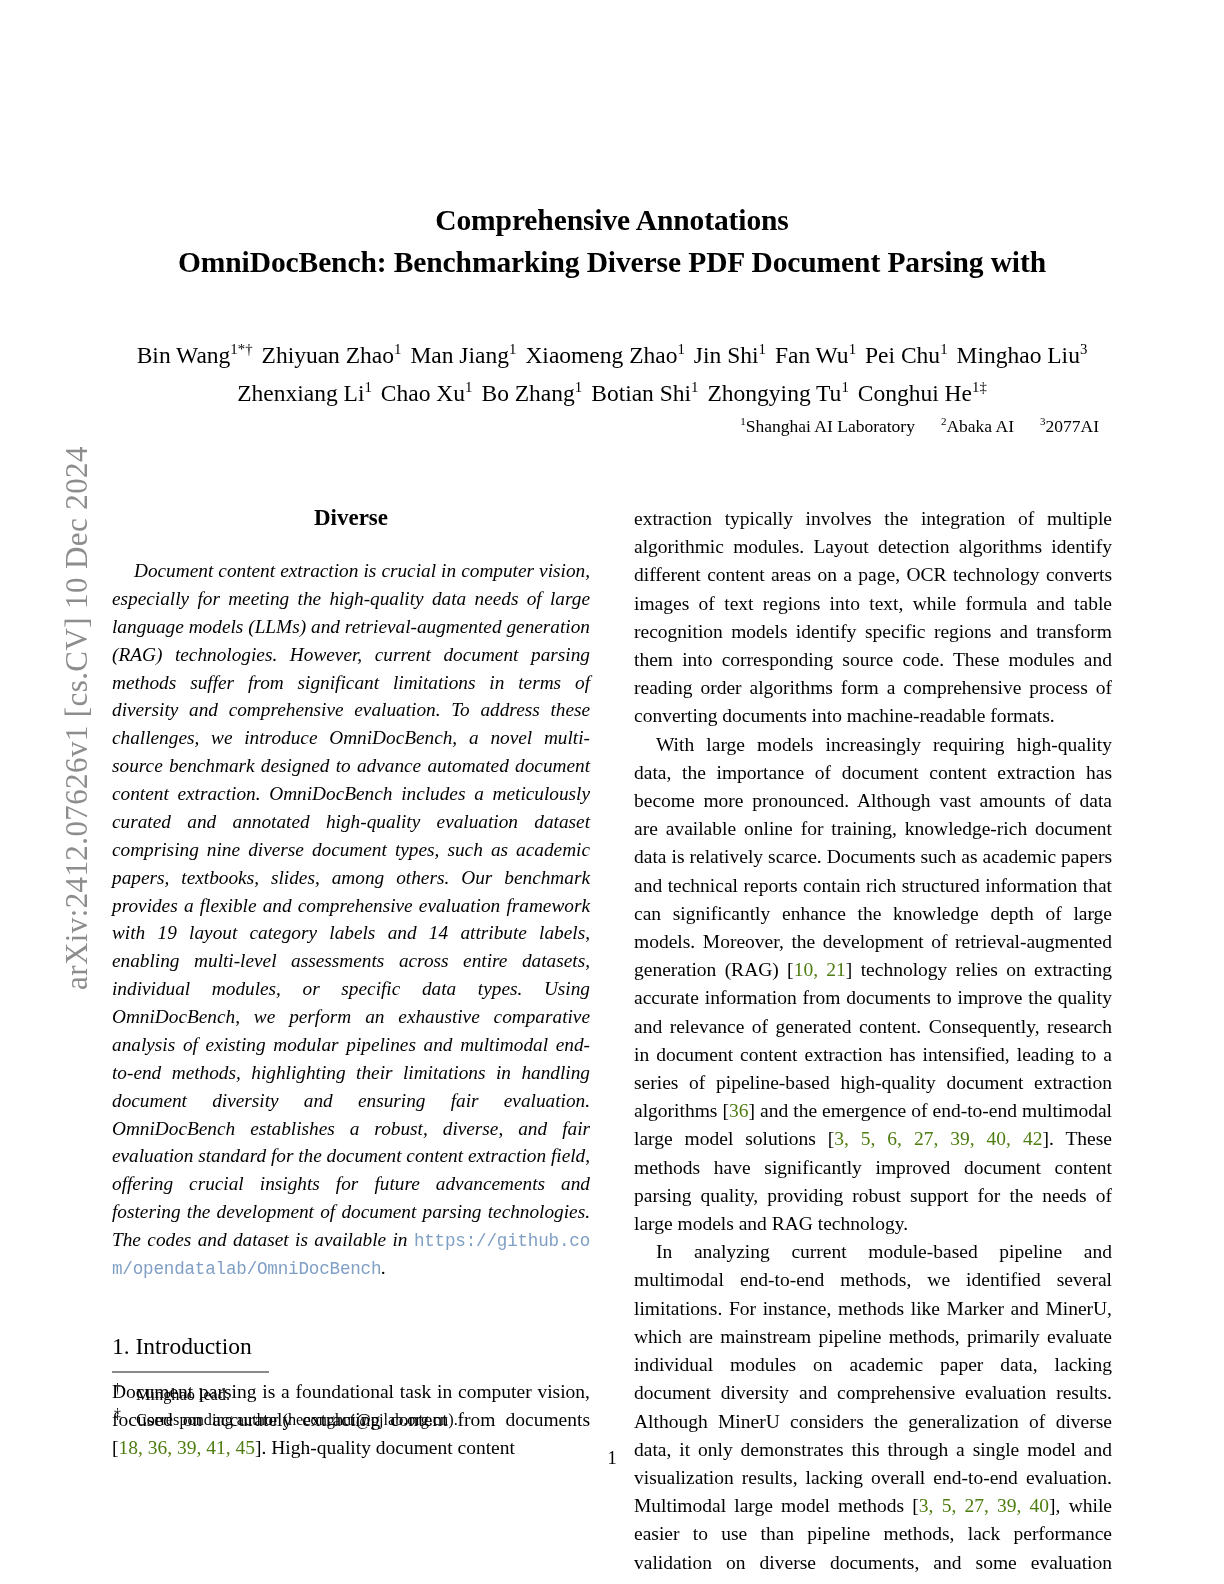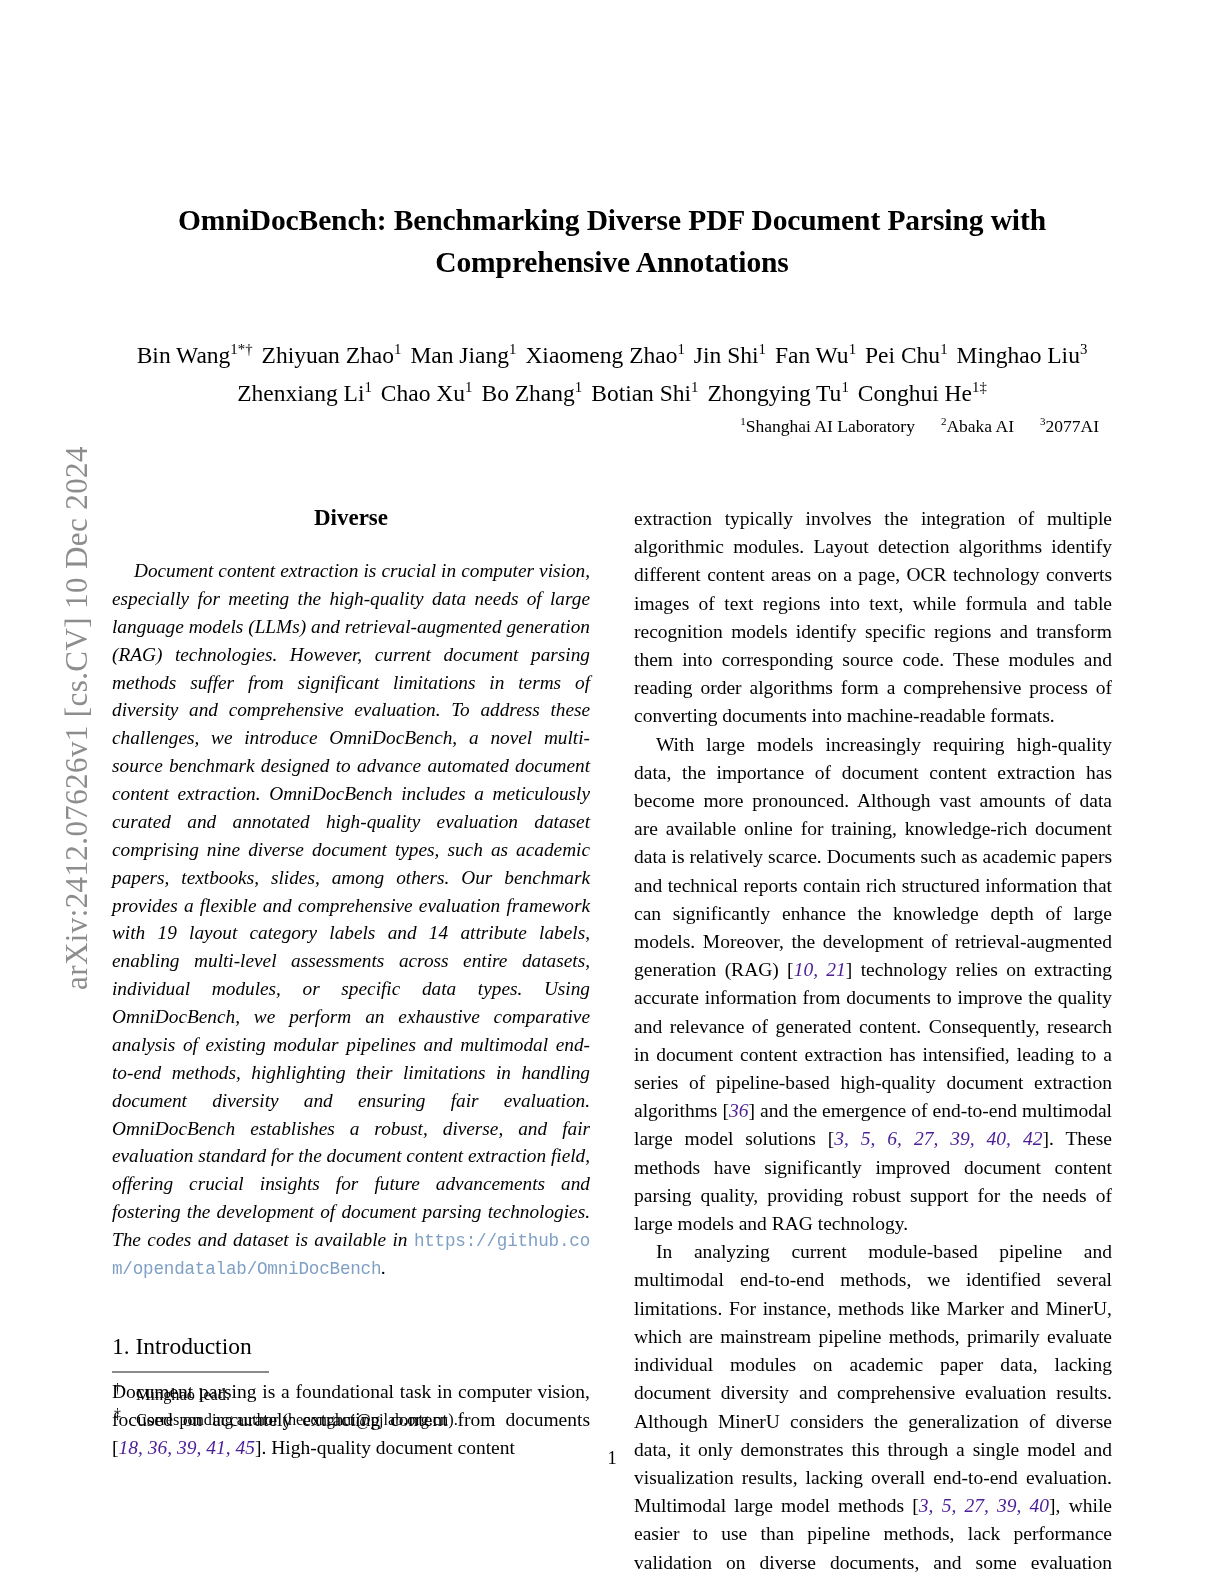--- a/index.html
+++ b/index.html
@@ -121,21 +121,21 @@
   }
 
   p.body-text {
     margin: 0;
     font-size: 19.5px;
     line-height: 1.447;
     text-align: justify;
     hyphens: none;
   }
   p.body-text + p.body-text { text-indent: 22px; }
-  .cite { color: #4c1d95; font-style: italic; }
+  .cite { color: #4d7c0f; }
 
   
   #footnotes {
     position: absolute;
     left: 0;
     top: 1371px;
     width: 478px;
   }
   #footnote-rule {
     width: 157px;
@@ -169,22 +169,22 @@
 </style>
 </head>
 <body>
 
 <div id="arxiv-stamp">arXiv:2412.07626v1  [cs.CV]  10 Dec 2024</div>
 
 <div id="page">
 
   <div id="title-block">
     <div class="paper-title">
+      <span class="title-line">Comprehensive Annotations</span>
       <span class="title-line">OmniDocBench: Benchmarking Diverse PDF Document Parsing with</span>
-      <span class="title-line">Comprehensive Annotations</span>
     </div>
   </div>
 
   <div id="authors-block">
     <span class="author-line l2"><span class="author">Bin Wang<sup>1*†</sup></span><span class="author">Zhiyuan Zhao<sup>1</sup></span><span class="author">Man Jiang<sup>1</sup></span><span class="author">Xiaomeng Zhao<sup>1</sup></span><span class="author">Jin Shi<sup>1</sup></span><span class="author">Fan Wu<sup>1</sup></span><span class="author">Pei Chu<sup>1</sup></span><span class="author">Minghao Liu<sup>3</sup></span></span>
     <span class="author-line l3"><span class="author">Zhenxiang Li<sup>1</sup></span><span class="author">Chao Xu<sup>1</sup></span><span class="author">Bo Zhang<sup>1</sup></span><span class="author">Botian Shi<sup>1</sup></span><span class="author">Zhongying Tu<sup>1</sup></span><span class="author">Conghui He<sup>1‡</sup></span></span>
   </div>
 
   <div id="affil-line"><span class="affil"><sup>1</sup>Shanghai AI Laboratory</span><span class="affil"><sup>2</sup>Abaka AI</span><span class="affil"><sup>3</sup>2077AI</span></div>
 

